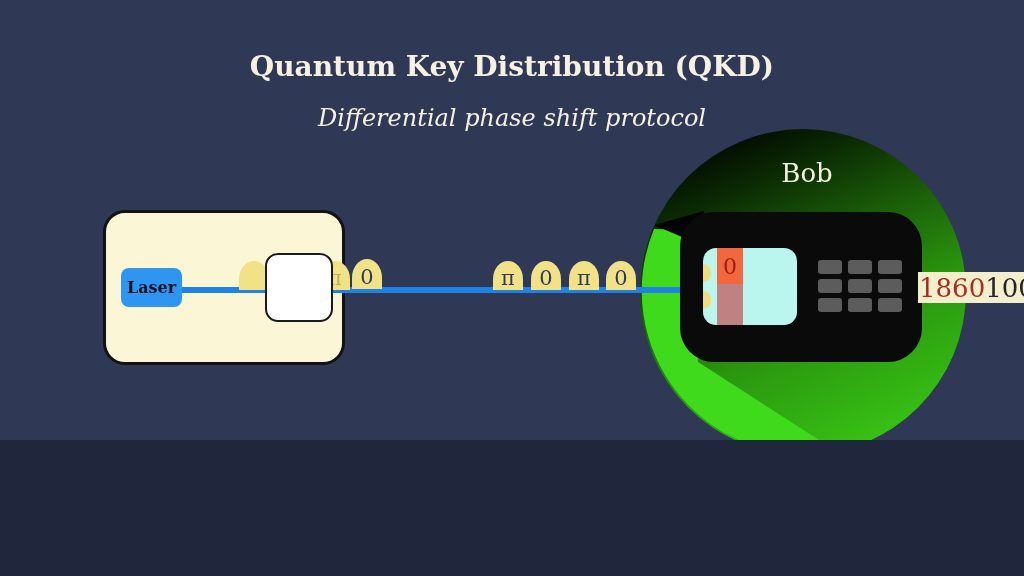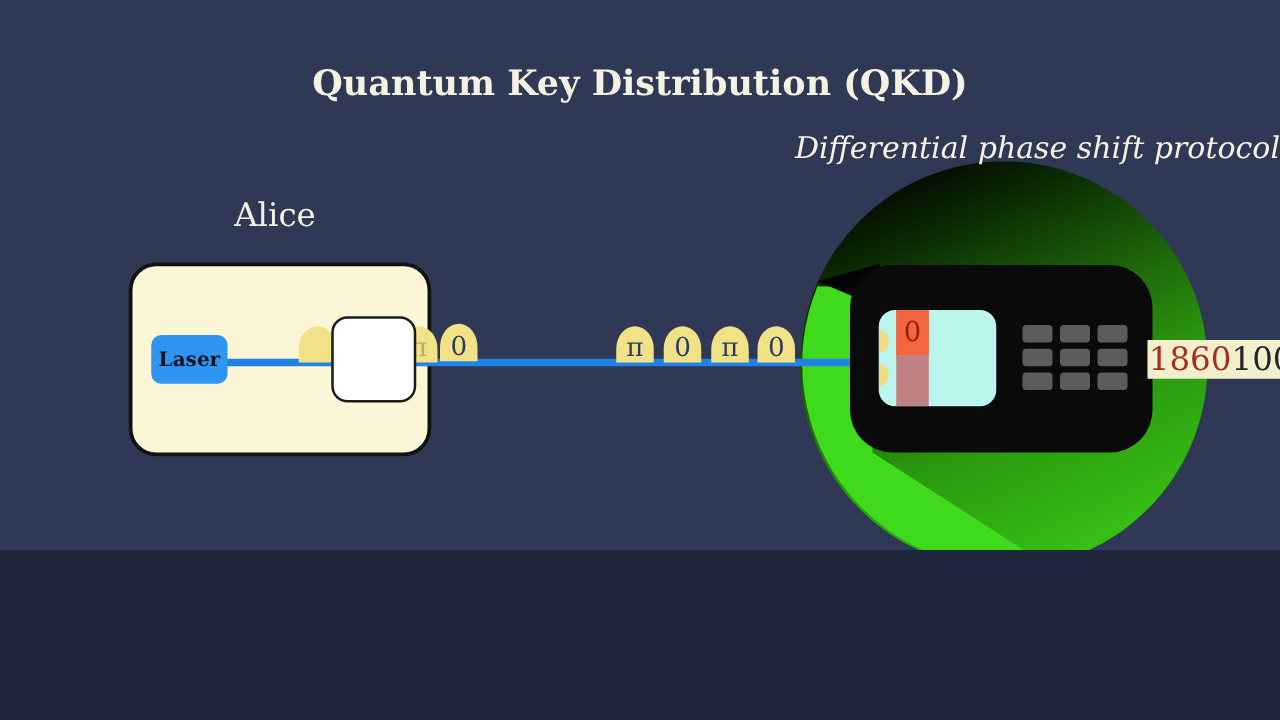--- a/index.html
+++ b/index.html
@@ -9,21 +9,21 @@
     font-family:"DejaVu Serif", serif;
     padding-left:25px;
   }
   .abs{position:absolute;}
   
   #title{
     left:0; top:50px; width:1024px; text-align:center;
     font-size:28px; font-weight:700; color:var(--heading,#f5f2e3); z-index:6;
   }
   #subtitle{
-    left:0; top:104px; width:1024px; text-align:right;
+    left:0; top:104px; width:1024px; text-align:center;
     font-size:24px; font-style:italic; color:var(--heading,#f5f2e3); z-index:6;
   }
   .party-label{
     font-size:26px; color:var(--heading,#f2efe1); text-align:center; z-index:6; width:140px;
   }
   #alice-label{left:150px; top:158px;}
   #bob-label{left:737px; top:158px;}
   
   #alice-box{
     left:103px; top:210px; width:242px; height:155px;
@@ -99,21 +99,20 @@
   #key-strip .dark{color:var(--key-dark,#23232d);}
 </style>
 </head>
 <body>
 
 <div id="stage">
 
   <div class="abs" id="title">Quantum Key Distribution (QKD)</div>
   <div class="abs" id="subtitle">Differential phase shift protocol</div>
 
-  <div class="abs party-label" id="alice-label">Alice</div>
 
   <svg class="abs" id="bob-circle" width="326" height="326" viewBox="0 0 326 326">
     <defs>
       <linearGradient id="gcirc" x1="20%" y1="0%" x2="65%" y2="100%">
         <stop offset="0%" stop-color="#000000"></stop>
         <stop offset="18%" stop-color="#0a2703"></stop>
         <stop offset="40%" stop-color="#1a5c08"></stop>
         <stop offset="65%" stop-color="#2a960f"></stop>
         <stop offset="100%" stop-color="#38c215"></stop>
       </linearGradient>
@@ -121,20 +120,21 @@
           <circle cx="163" cy="163" r="163"></circle>
         </clipPath>
     </defs>
     <circle cx="163" cy="163" r="163" fill="url(#gcirc)"></circle>
     <g clip-path="url(#ccirc)">
       <path d="M 14,100 L 52,101 L 58,233 L 196,322 A 163 163 0 0 1 14 100 Z" fill="#40da1d"></path>
       <path d="M 14,96 L 64,82 L 56,114 Z" fill="#030303"></path>
     </g>
   </svg>
 
+  <div class="abs party-label" id="bob-label">Bob</div>
 
   <div class="abs" id="alice-box"></div>
   <div class="abs" id="fiber-line"></div>
   <div class="abs" id="laser-box">
     <span>Laser</span>
   </div>
 
   <div class="pulse behind" style="left:239px; top:261px;">
     <span></span>
   </div>

